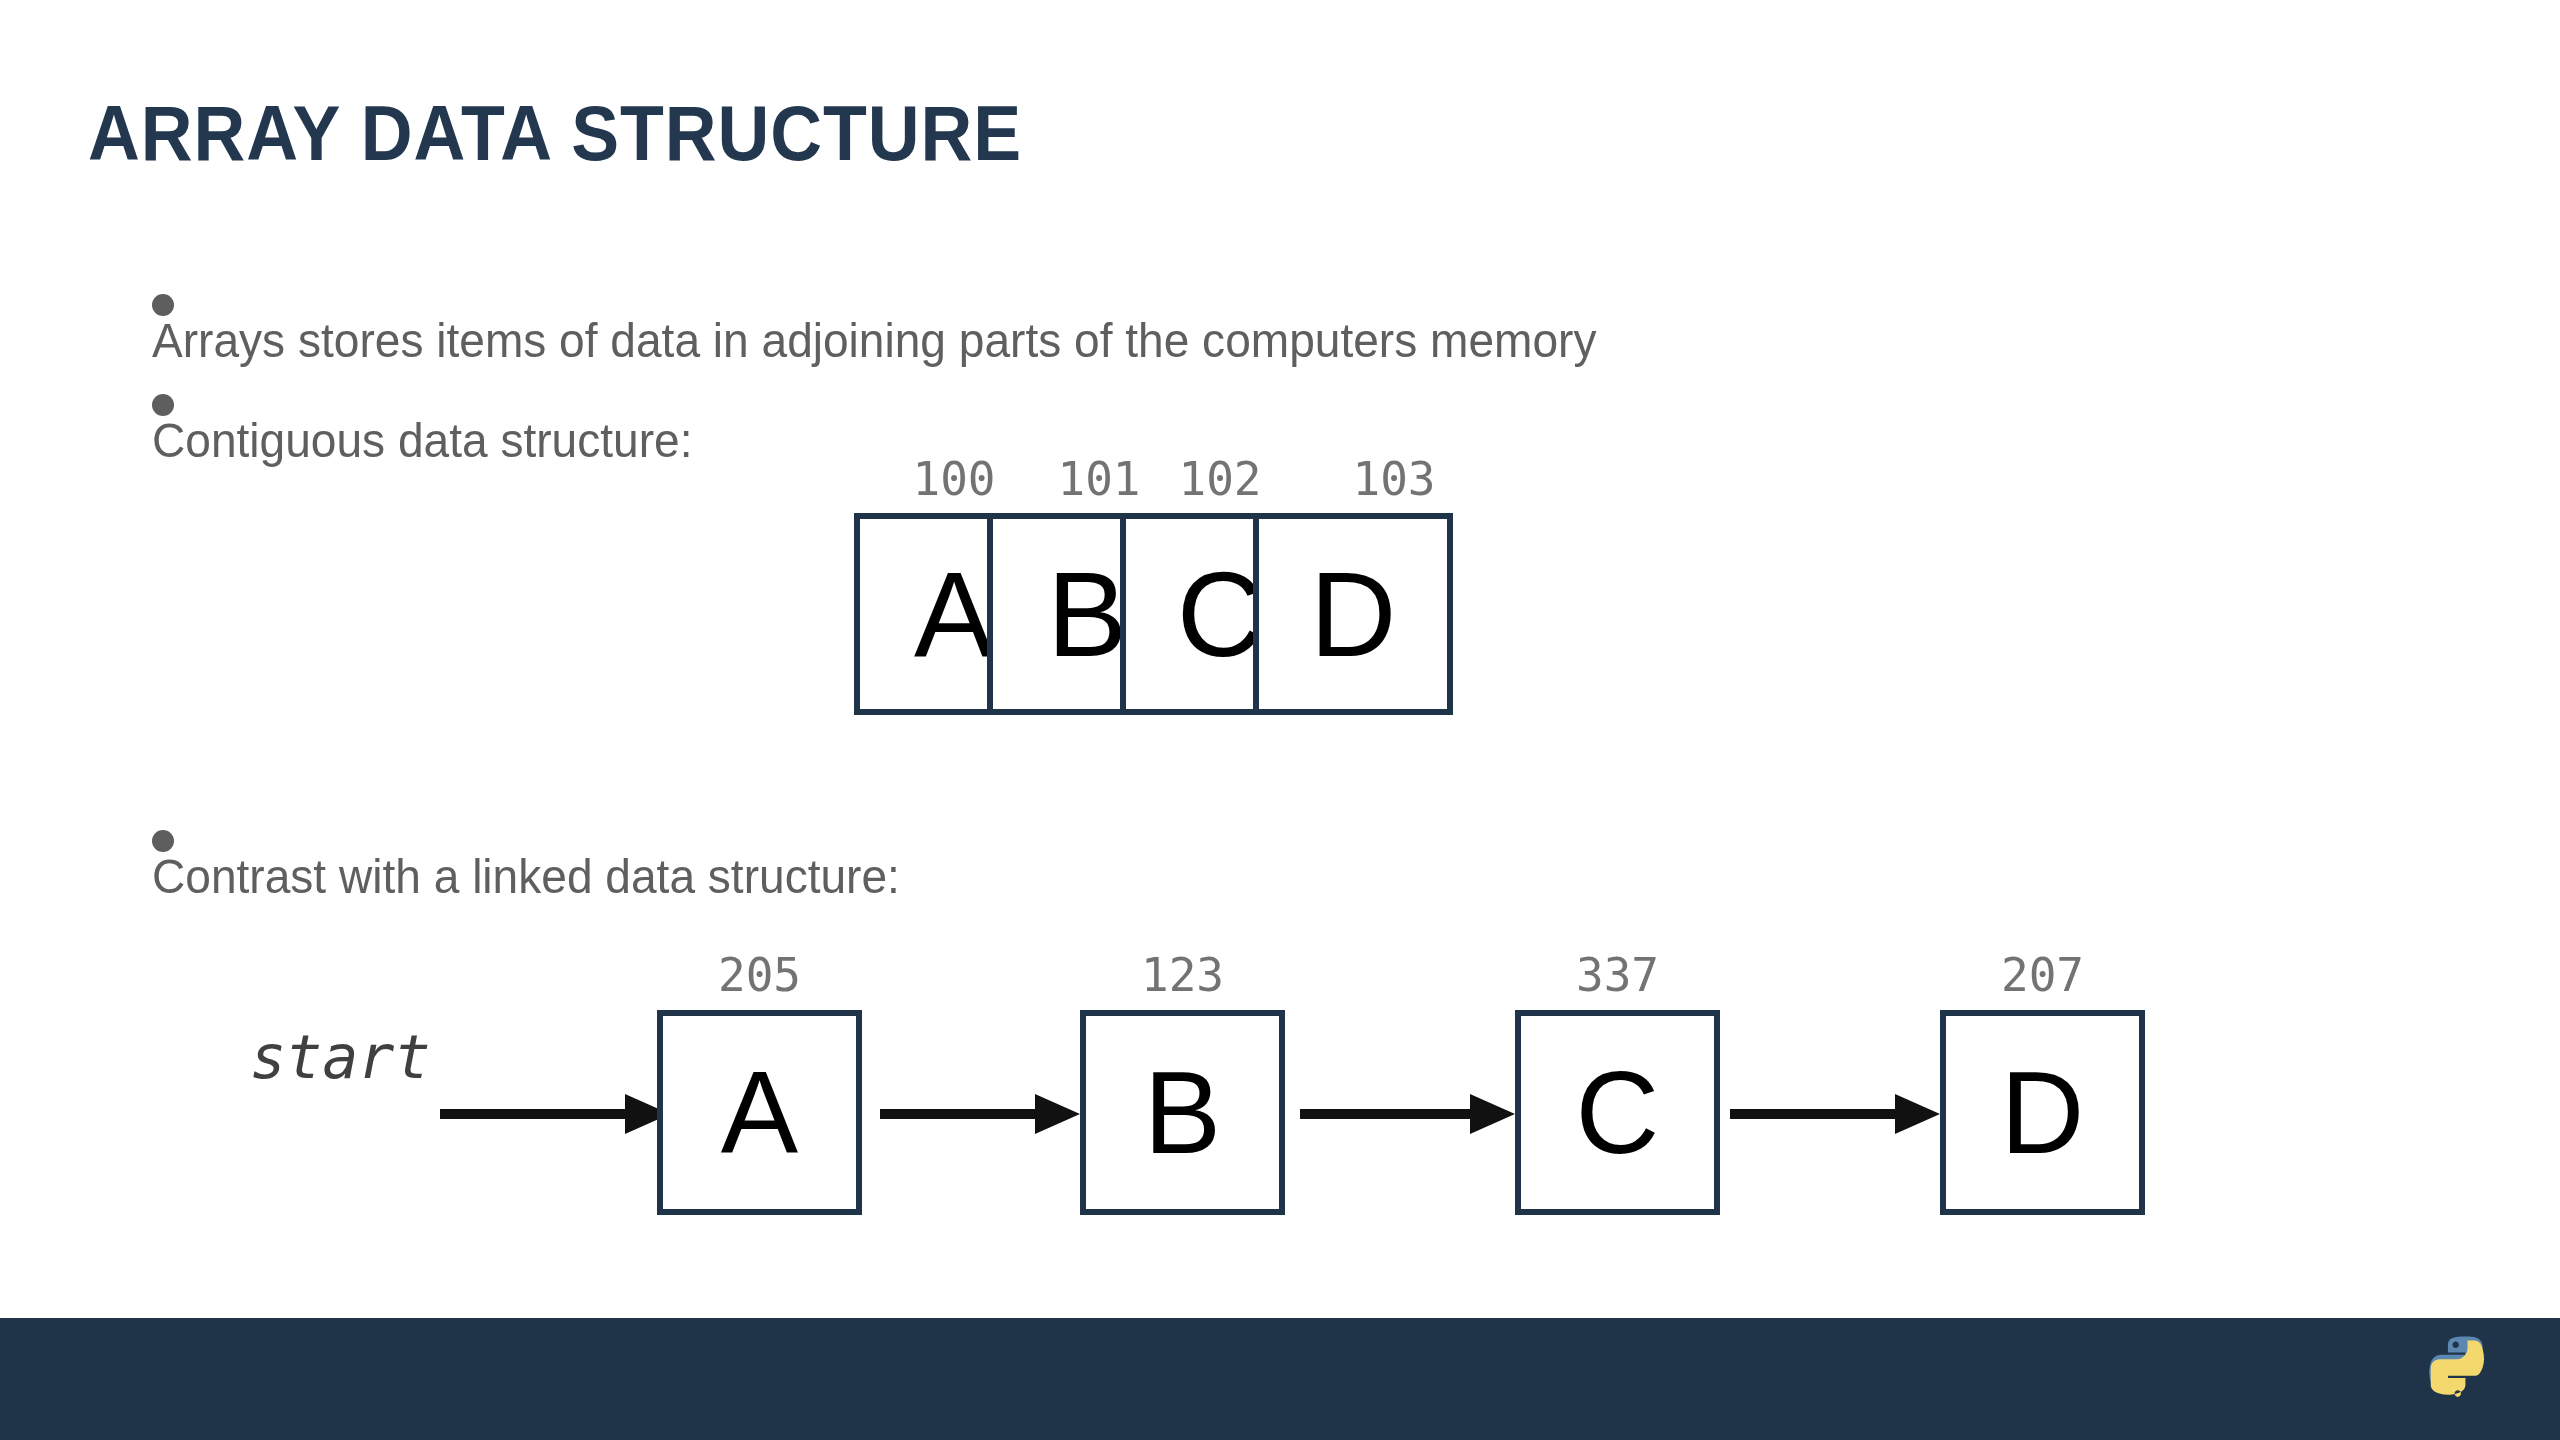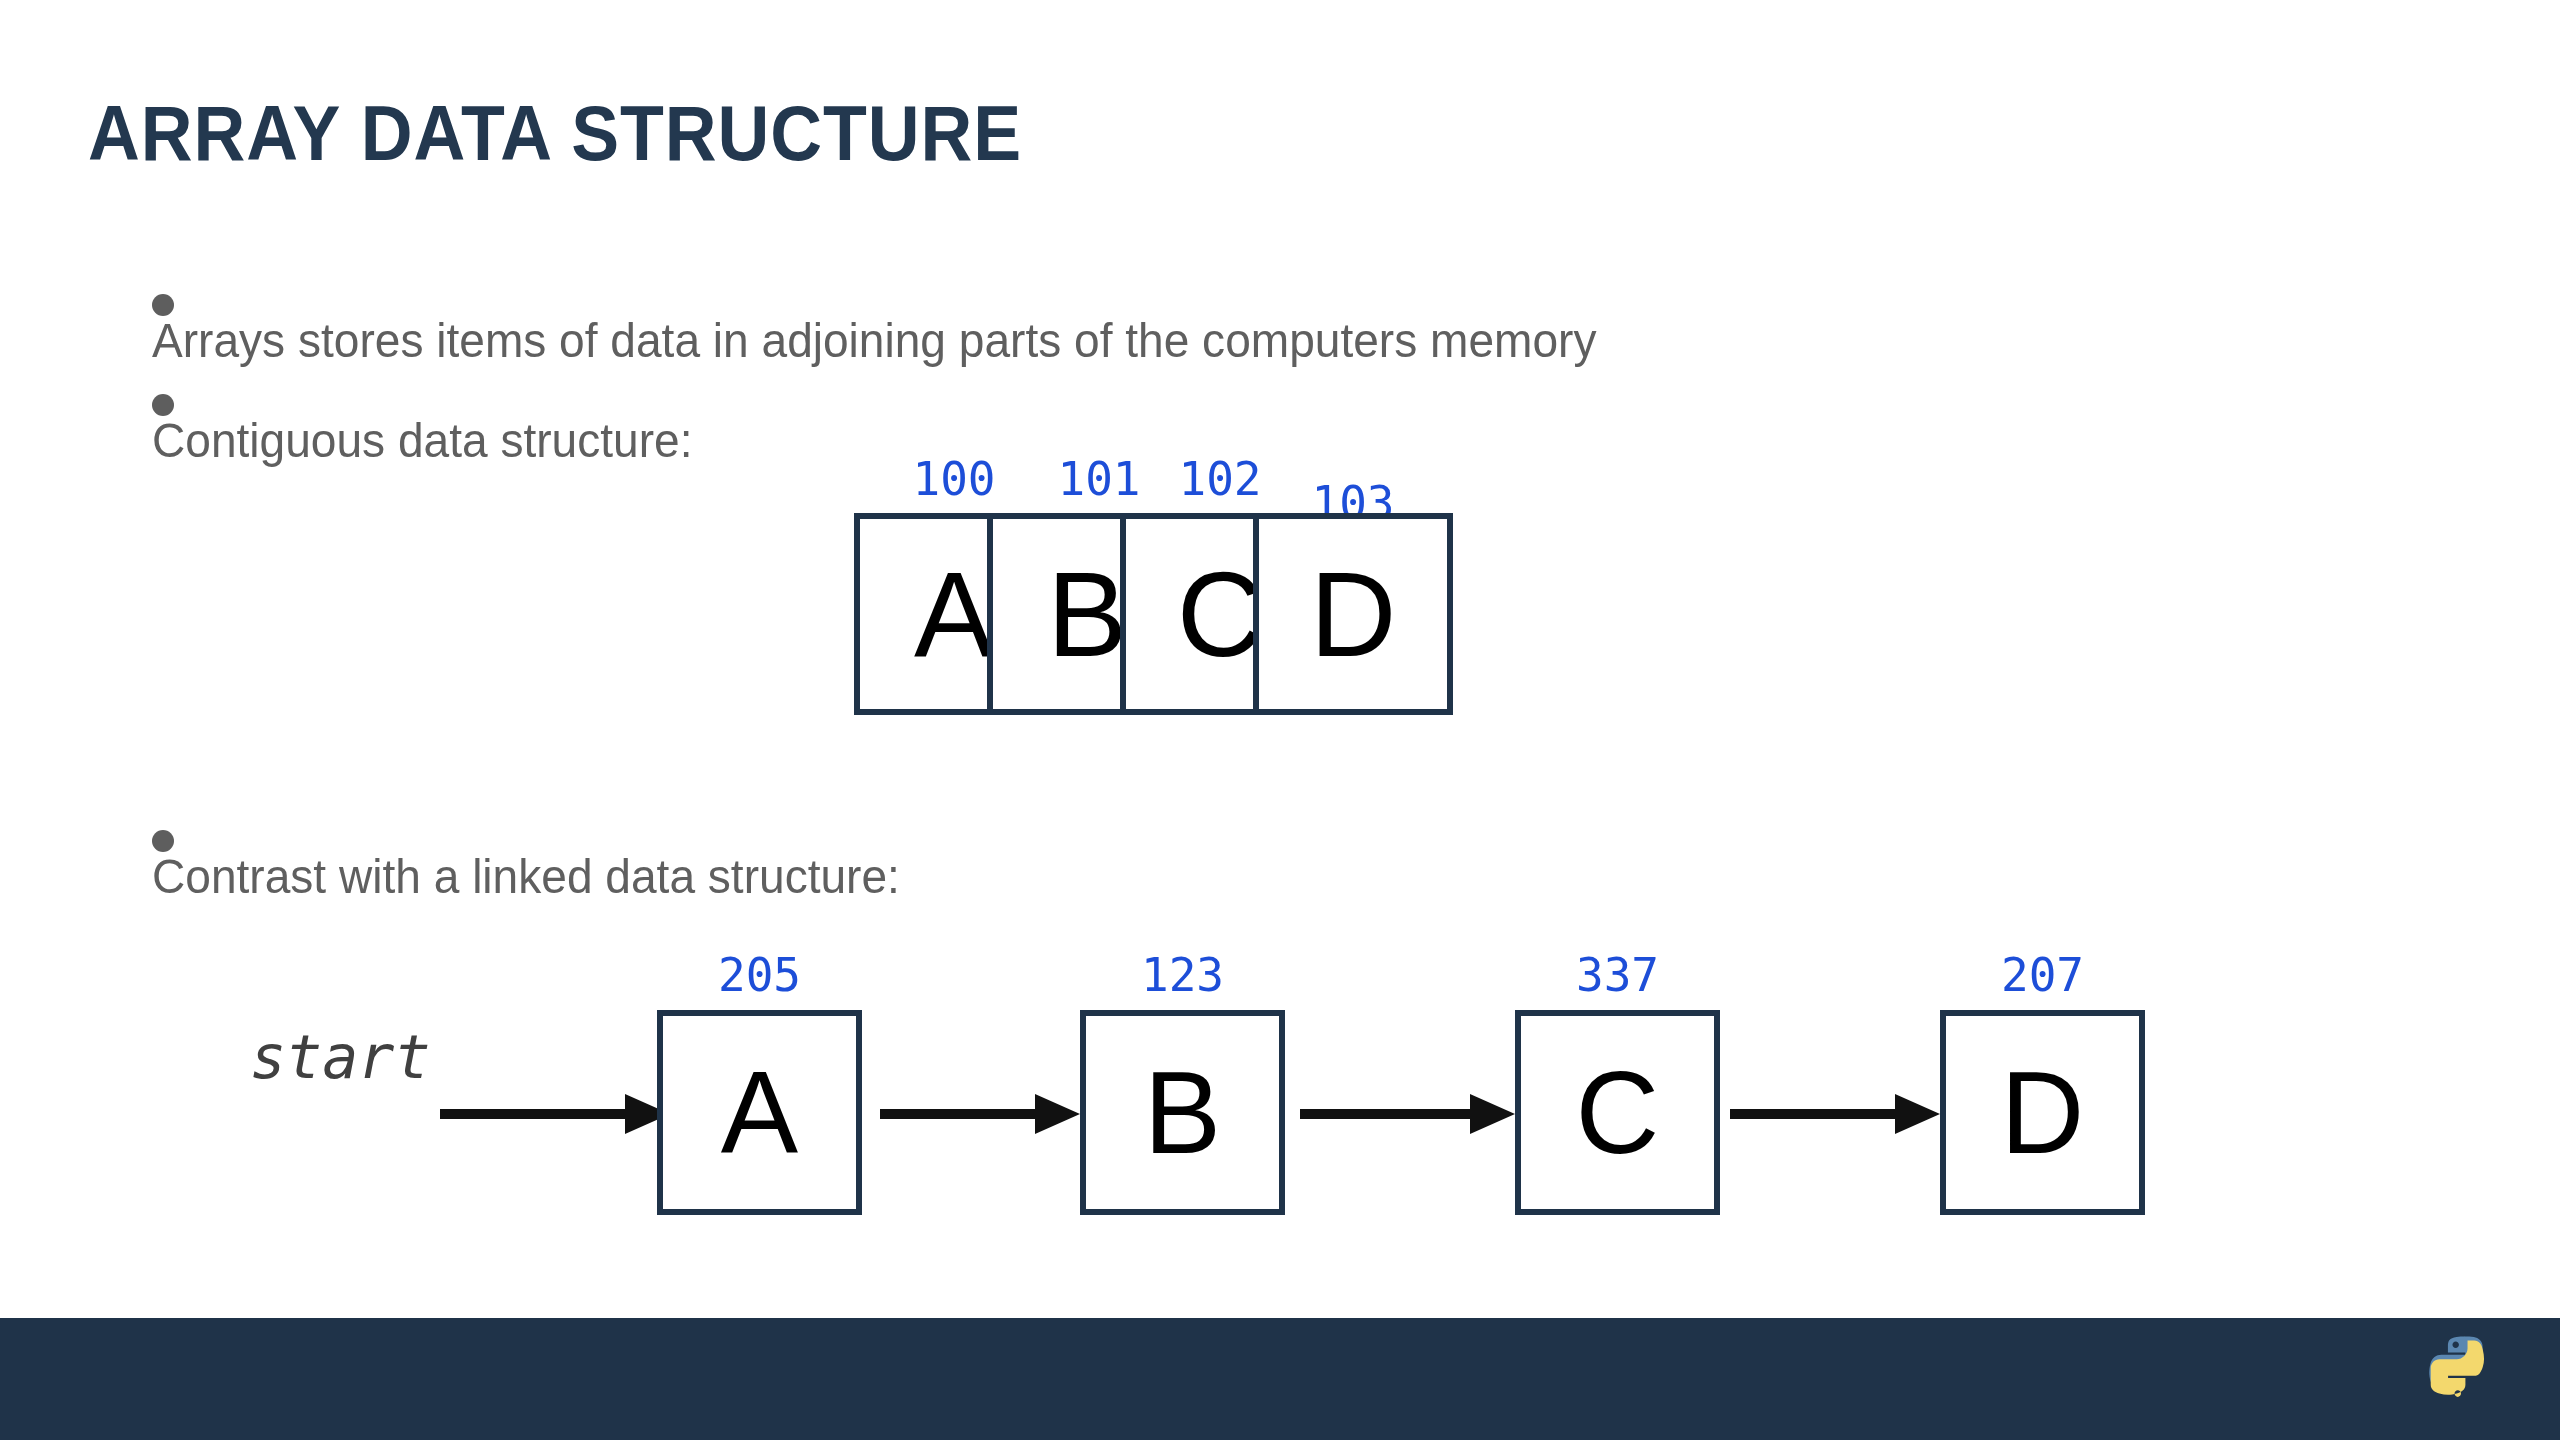--- a/index.html
+++ b/index.html
@@ -68,21 +68,21 @@
     display: flex;
     align-items: center;
     justify-content: center;
     font-family: "Liberation Sans", sans-serif;
     color: #000000;
   }
   .node-addr {
     position: absolute;
     font-family: "DejaVu Sans Mono", monospace;
     font-size: 46px;
-    color: #1d4ed8;
+    color: #737373;
     text-align: center;
     white-space: nowrap;
   }
   .array-cell {
     width: 200px;
     height: 202px;
     font-size: 120px;
     top: 513px;
   }
   .array-addr { top: 452px; width: 200px; }
@@ -161,21 +161,21 @@
 <div>
   <div class="node-addr array-addr" style="left:854px;">100</div>
   <div class="node-box array-cell" style="left:854px;">A</div>
 
   <div class="node-addr array-addr" style="left:987px;margin-left:12px;">101</div>
   <div class="node-box array-cell" style="left:987px;">B</div>
 
   <div class="node-addr array-addr" style="left:1120px;">102</div>
   <div class="node-box array-cell" style="left:1120px;">C</div>
 
-  <div class="node-addr array-addr" style="left:1253px;margin-top:24px;">103</div>
+  <div class="node-addr array-addr" style="left:1294px;">103</div>
   <div class="node-box array-cell" style="left:1253px;">D</div>
 </div>
 
 <div>
 
   <div class="start-label">start</div>
 
   <svg class="arrow-svg" style="left:440px; width:230px;" viewBox="0 0 230 52">
     <line x1="0" y1="26" x2="190" y2="26" stroke="#111111" stroke-width="10"></line>
     <polygon points="185,6 230,26 185,46" fill="#111111"></polygon>

